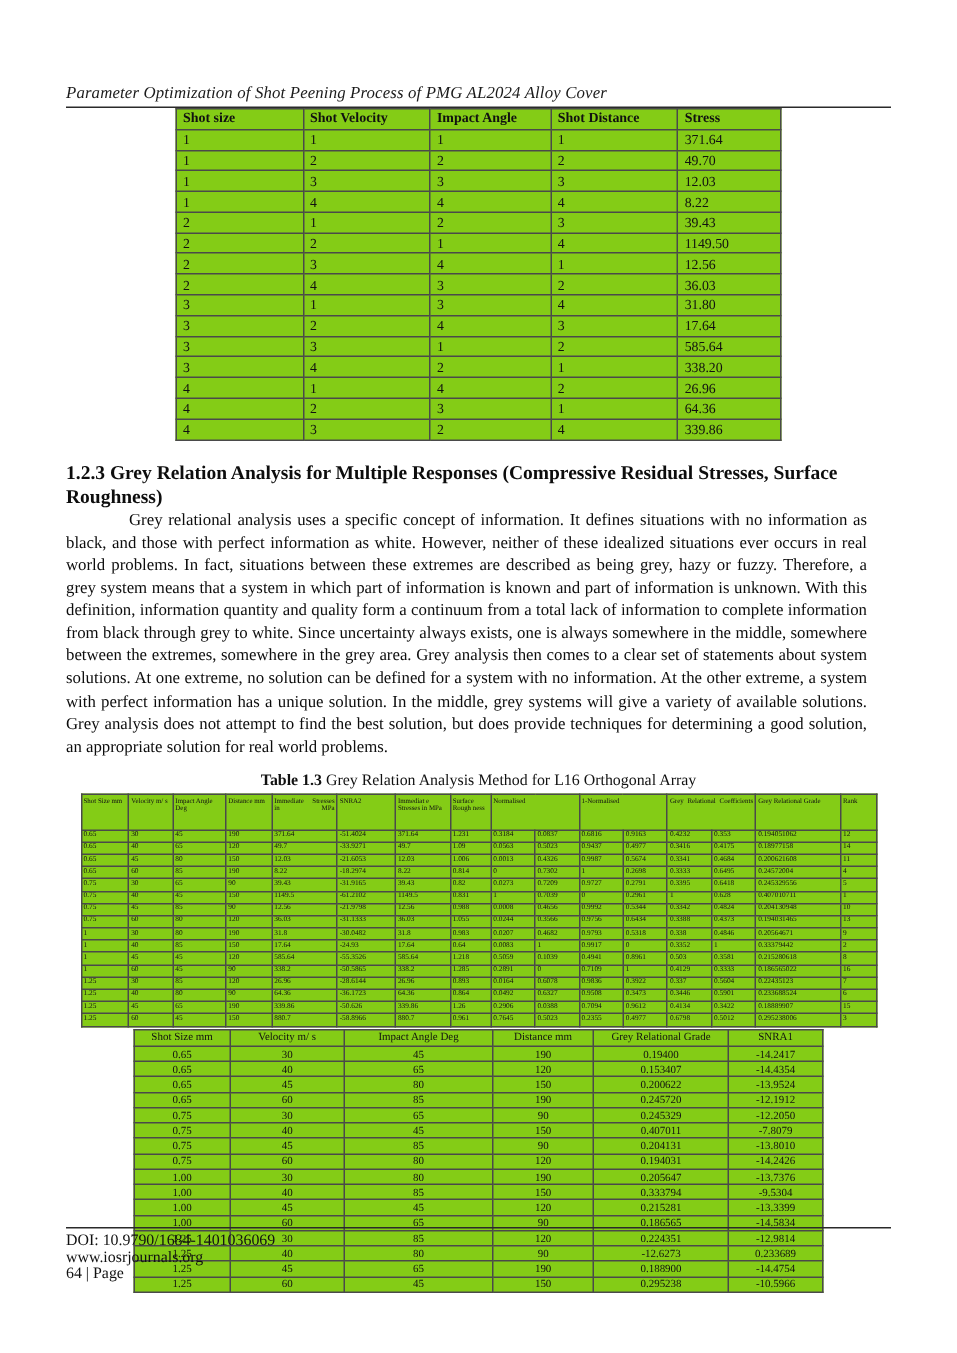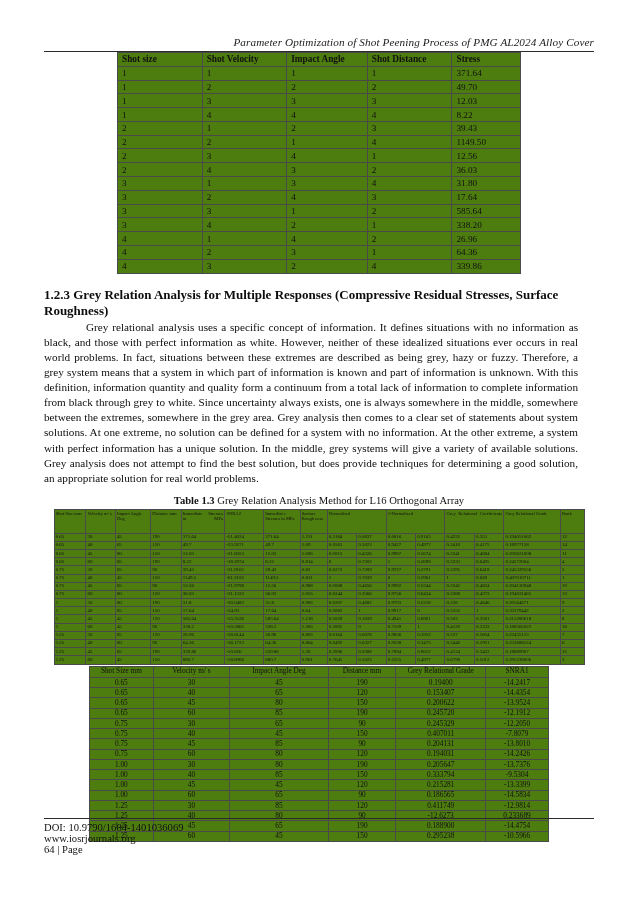--- a/index.html
+++ b/index.html
@@ -23,25 +23,25 @@
   .content {
     position: absolute;
     left: 44px;
     right: 44px;
     top: 0;
     bottom: 0;
   }
 
   
   .runhead {
-    text-align: right;
+    text-align: left;
     font-style: italic;
     font-size: 11.2px;
     color: #1b1b1b;
-    padding-top: 36px;
+    padding-top: 56px;
     letter-spacing: .1px;
   }
   .runhead-rule {
     border: 0;
     border-top: 1.1px solid #2a2a2a;
     margin: 3px 0 0 0;
   }
 
   
   .caption {
@@ -49,21 +49,21 @@
     font-size: 10.6px;
     color: #111;
     margin: 9px 0 2px 0;
     line-height: 1.2;
   }
   .caption b { font-weight: bold; }
 
   
   table {
     border-collapse: collapse;
-    background: #4d7c0f;
+    background: #84cc16;
   }
   table td, table th {
     border: 0.8px solid #4a4a4a;
     color: #111;
     font-weight: normal;
     text-align: left;
     vertical-align: top;
   }
 
   
@@ -762,21 +762,21 @@
               <td>65</td>
               <td>90</td>
               <td>0.186565</td>
               <td>-14.5834</td>
             </tr>
             <tr>
               <td>1.25</td>
               <td>30</td>
               <td>85</td>
               <td>120</td>
-              <td>0.411749</td>
+              <td>0.224351</td>
               <td>-12.9814</td>
             </tr>
             <tr>
               <td>1.25</td>
               <td>40</td>
               <td>80</td>
               <td>90</td>
               <td>-12.6273</td>
               <td>0.233689</td>
             </tr>

